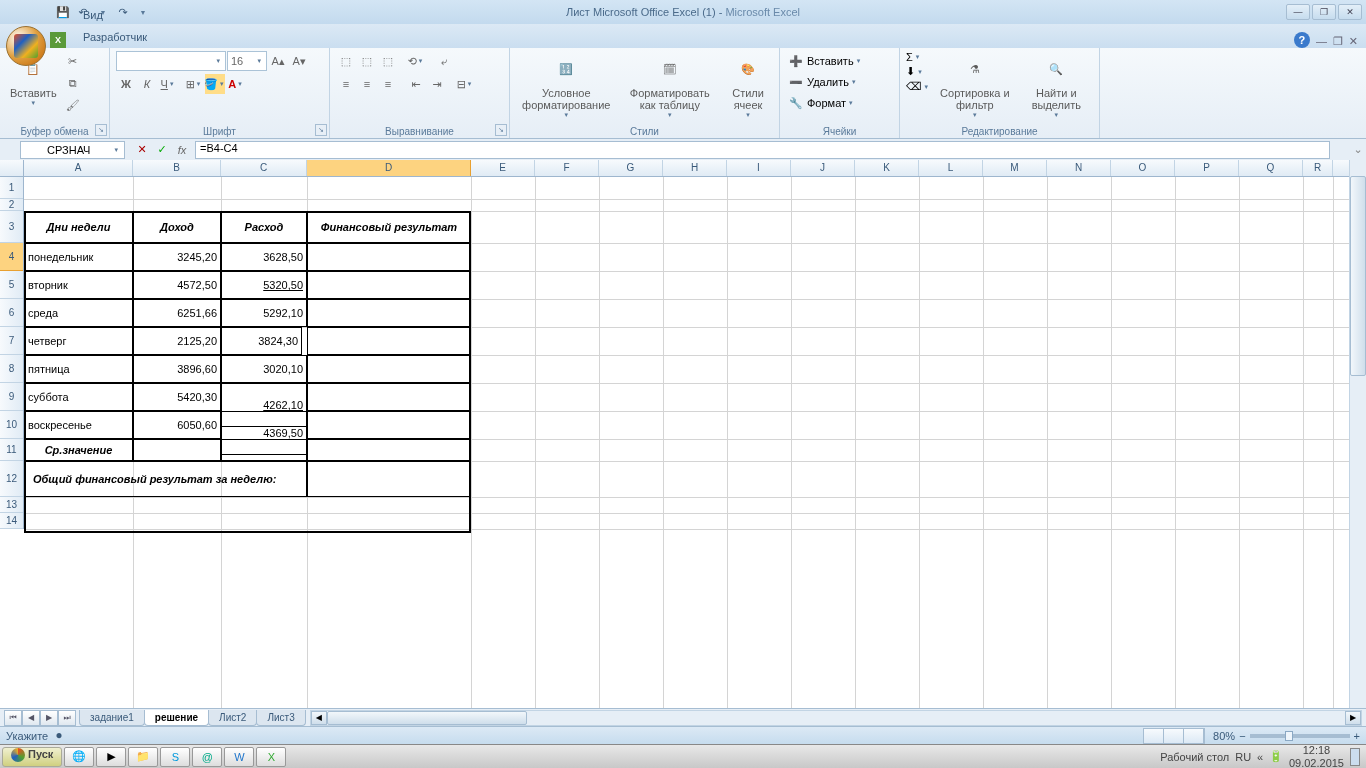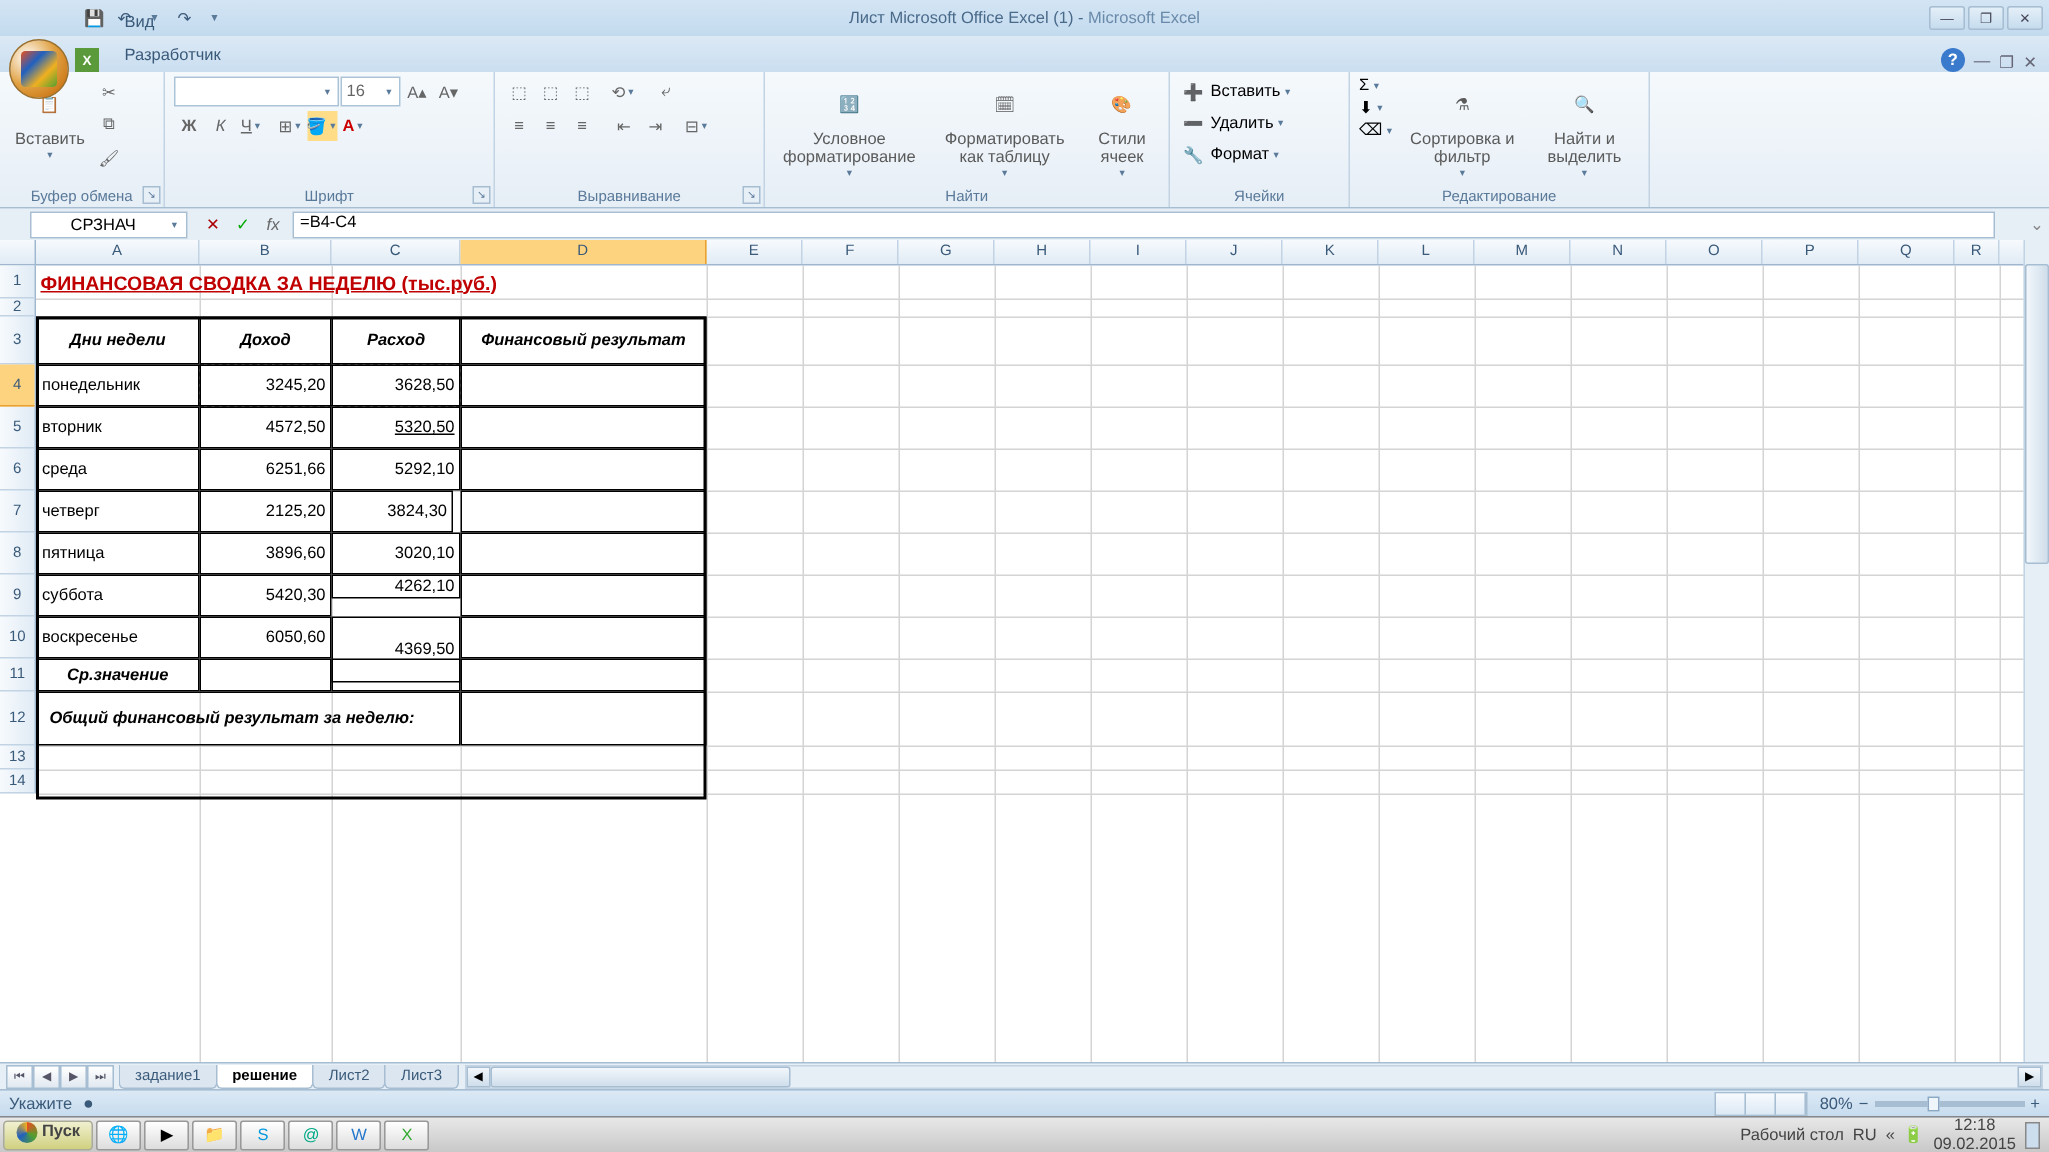--- a/index.html
+++ b/index.html
@@ -220,21 +220,21 @@
         <div class="icon">🗓</div>
         <span style="text-align:center;line-height:1.1">Форматировать как таблицу</span>
           <span class="dd-arrow">▾</span>
       </div>
       <div class="big-btn">
         <div class="icon">🎨</div>
         <span style="text-align:center;line-height:1.1">Стили ячеек</span>
           <span class="dd-arrow">▾</span>
       </div>
     </div>
-    <div class="group-label">Найти</div>
+    <div class="group-label">Стили</div>
   </div>
 
   <div class="ribbon-group" style="width:120px">
     <div class="grp-content" style="flex-direction:column;gap:1px">
       <div class="sm-row">
           <div class="sm-btn">➕</div>
           <span>Вставить</span>
           <span class="dd-arrow">▾</span>
         </div>
       <div class="sm-row">
@@ -362,21 +362,20 @@
       <div class="grid-line-h" style="top: 122px;"></div>
       <div class="grid-line-h" style="top: 150px;"></div>
       <div class="grid-line-h" style="top: 178px;"></div>
       <div class="grid-line-h" style="top: 206px;"></div>
       <div class="grid-line-h" style="top: 234px;"></div>
       <div class="grid-line-h" style="top: 262px;"></div>
       <div class="grid-line-h" style="top: 284px;"></div>
       <div class="grid-line-h" style="top: 320px;"></div>
       <div class="grid-line-h" style="top: 336px;"></div>
       <div class="grid-line-h" style="top: 352px;"></div>
-      <div class="cell title-cell" style="left: 0px; top: 0px; width: 447px; height: 22px;">ФИНАНСОВАЯ СВОДКА ЗА НЕДЕЛЮ (тыс.руб.)</div>
       <div style="position: absolute; left: 0px; top: 34px; width: 447px; height: 322px; border: 2.5px solid rgb(0, 0, 0); pointer-events: none;"></div>
       <div class="cell thdr tcell" style="left: 0px; top: 34px; width: 109px; height: 32px; line-height: 1.1; white-space: normal;">Дни недели</div>
       <div class="cell thdr tcell" style="left: 109px; top: 34px; width: 88px; height: 32px; line-height: 1.1; white-space: normal;">Доход</div>
       <div class="cell thdr tcell" style="left: 197px; top: 34px; width: 86px; height: 32px; line-height: 1.1; white-space: normal;">Расход</div>
       <div class="cell thdr tcell" style="left: 283px; top: 34px; width: 164px; height: 32px; line-height: 1.1; white-space: normal;">Финансовый результат</div>
       <div class="cell tcell" style="left: 0px; top: 66px; width: 109px; height: 28px;">понедельник</div>
       <div class="cell tcell right" style="left: 109px; top: 66px; width: 88px; height: 28px;">3245,20</div>
       <div class="cell tcell right" style="left: 197px; top: 66px; width: 86px; height: 28px;">3628,50</div>
       <div class="cell tcell" style="left: 283px; top: 66px; width: 164px; height: 28px;"></div>
       <div class="cell tcell" style="left: 0px; top: 94px; width: 109px; height: 28px;">вторник</div>
@@ -390,21 +389,21 @@
       <div class="cell tcell" style="left: 0px; top: 150px; width: 109px; height: 28px;">четверг</div>
       <div class="cell tcell right" style="left: 109px; top: 150px; width: 88px; height: 28px;">2125,20</div>
       <div class="cell tcell right" style="left: 197px; top: 150px; width: 81px; height: 28px;">3824,30</div>
       <div class="cell tcell" style="left: 283px; top: 150px; width: 164px; height: 28px;"></div>
       <div class="cell tcell" style="left: 0px; top: 178px; width: 109px; height: 28px;">пятница</div>
       <div class="cell tcell right" style="left: 109px; top: 178px; width: 88px; height: 28px;">3896,60</div>
       <div class="cell tcell right" style="left: 197px; top: 178px; width: 86px; height: 28px;">3020,10</div>
       <div class="cell tcell" style="left: 283px; top: 178px; width: 164px; height: 28px;"></div>
       <div class="cell tcell" style="left: 0px; top: 206px; width: 109px; height: 28px;">суббота</div>
       <div class="cell tcell right" style="left: 109px; top: 206px; width: 88px; height: 28px;">5420,30</div>
-      <div class="cell tcell right" style="left: 197px; top: 206px; width: 86px; height: 16px;">4262,10</div>
+      <div class="cell tcell right" style="left: 197px; top: 206px; width: 86px; height: 44px; text-decoration: underline;">4262,10</div>
       <div class="cell tcell" style="left: 283px; top: 206px; width: 164px; height: 28px;"></div>
       <div class="cell tcell" style="left: 0px; top: 234px; width: 109px; height: 28px;">воскресенье</div>
       <div class="cell tcell right" style="left: 109px; top: 234px; width: 88px; height: 28px;">6050,60</div>
       <div class="cell tcell right" style="left: 197px; top: 234px; width: 86px; height: 44px;">4369,50</div>
       <div class="cell tcell" style="left: 283px; top: 234px; width: 164px; height: 28px;"></div>
       <div style="position: absolute; left: 109px; top: 66px; width: 174px; height: 28px; border: 1.5px dashed rgb(0, 0, 0); pointer-events: none;"></div>
       <div class="cell thdr tcell" style="left: 0px; top: 262px; width: 109px; height: 22px;">Ср.значение</div>
       <div class="cell tcell" style="left: 109px; top: 262px; width: 88px; height: 22px;"></div>
       <div class="cell tcell" style="left: 197px; top: 262px; width: 86px; height: 22px;"></div>
       <div class="cell tcell" style="left: 283px; top: 262px; width: 164px; height: 22px;"></div>

